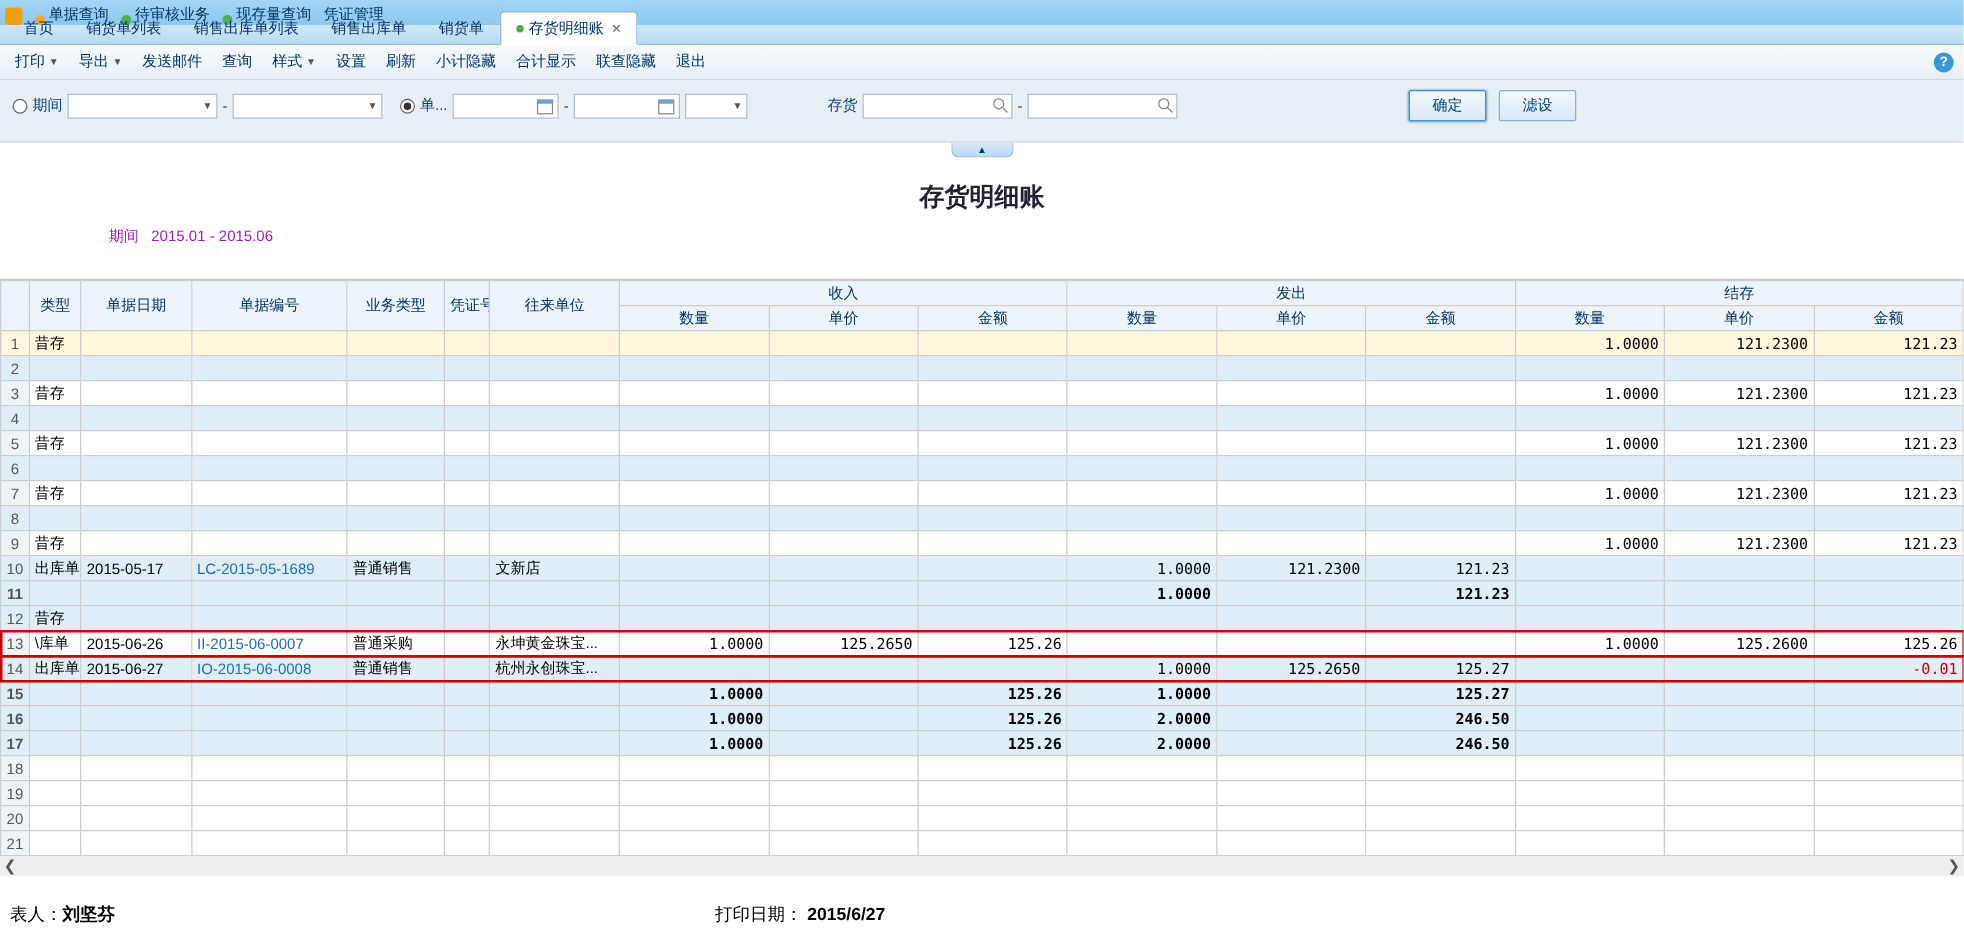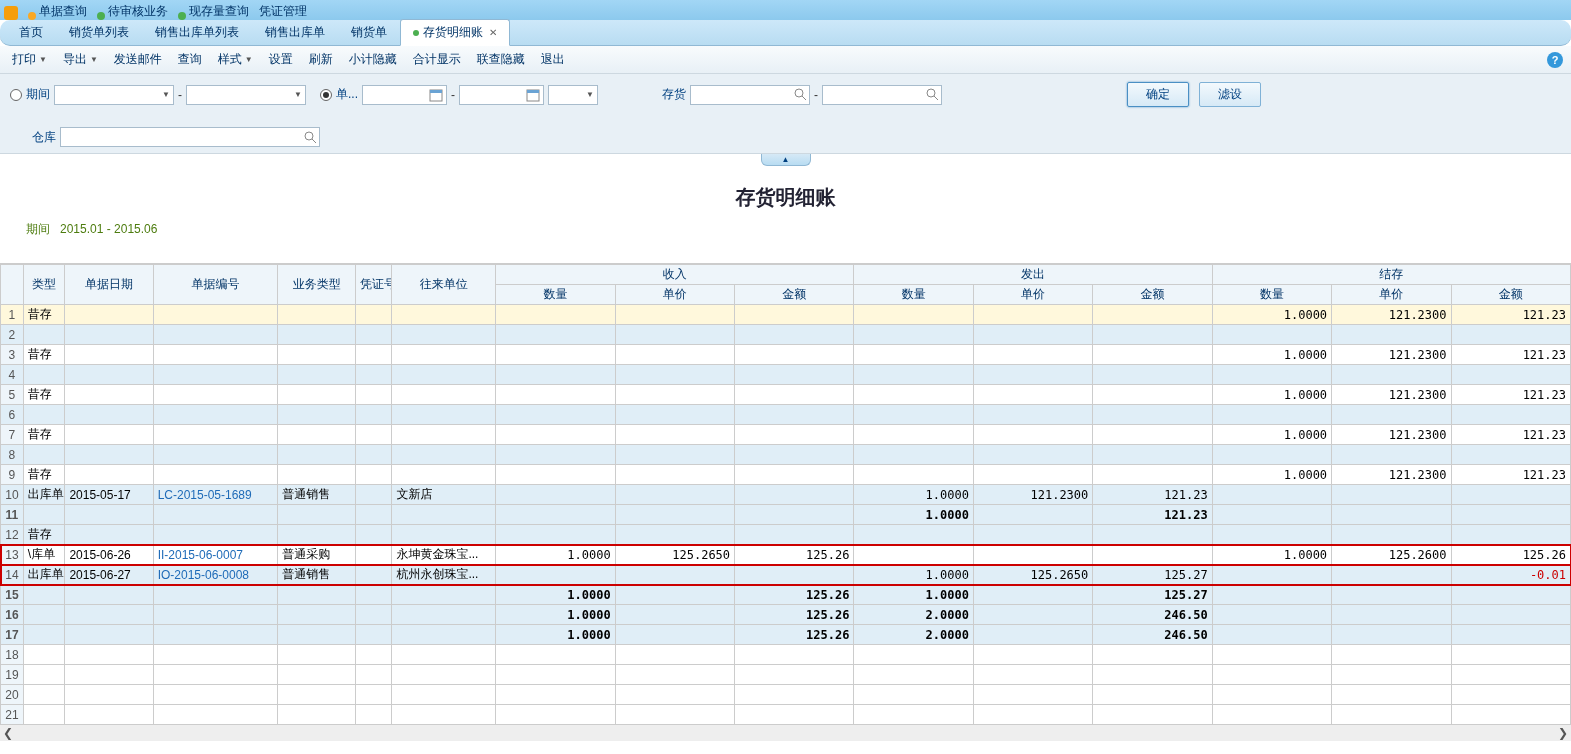--- a/index.html
+++ b/index.html
@@ -7,21 +7,21 @@
 
 
 .menubar { background: linear-gradient(#a2d6f5, #8cc9ed); height: 20px; display: flex; align-items: flex-end; padding: 0 4px; }
 .menubar .status-dot { width: 8px; height: 8px; border-radius: 50%; margin: 0 3px 0 8px; }
 .menubar .dot-orange { background: #f9a825; }
 .menubar .dot-green { background: #4caf50; }
 .menubar-item { color: #003366; margin-right: 2px; cursor: pointer; }
 .menubar .first-icon { width: 14px; height: 14px; background: #f59e0b; border-radius: 3px; margin-right: 2px; }
 
 
-.topnav { background: linear-gradient(#cde8f9, #b8dcf2); height: 26px; display: flex; align-items: flex-end; padding: 0 6px; border-bottom: 1px solid #90b8d4; border-radius: 10px; }
+.topnav { background: linear-gradient(#cde8f9, #b8dcf2); height: 16px; display: flex; align-items: flex-end; padding: 0 6px; border-bottom: 1px solid #90b8d4; }
 .topnav-tab { padding: 4px 12px; color: #003366; cursor: pointer; border: 1px solid transparent; border-bottom: none; }
 .topnav-tab.active { background: #fff; border: 1px solid #90b8d4; border-bottom: 1px solid #fff; border-radius: 3px 3px 0 0; margin-bottom: -1px; }
 .topnav-tab .close { margin-left: 6px; color: #666; font-size: 10px; }
 
 
 .toolbar { background: linear-gradient(#f8fbfd, #e8f0f6); height: 28px; display: flex; align-items: center; padding: 0 4px; border-bottom: 1px solid #cdd8e0; position: relative; }
 .toolbar-item { color: #003366; padding: 0 8px; cursor: pointer; display: flex; align-items: center; justify-content: space-between; }
 .toolbar-item .caret { font-size: 8px; margin-left: 3px; color: #555; }
 .toolbar-help { position: absolute; right: 8px; width: 16px; height: 16px; border-radius: 50%; background: #3498db; color: #fff; display: flex; align-items: center; justify-content: center; font-weight: bold; font-size: 11px; cursor: pointer; }
 
@@ -41,21 +41,21 @@
 .filter-lookup-wide { width: 260px; }
 .sep { color:#333; }
 .btn-row { margin-left: auto; display: flex; gap: 10px; align-items: center; padding-right: 300px; padding-left: 22px;}
 .btn { padding: 3px 18px; background: linear-gradient(#f3f9fd,#d6e9f6); border: 1px solid #7fb1d6; color: #004080; cursor: pointer; border-radius:2px;}
 .btn.primary { border-color:#4a8fc4; box-shadow: 0 0 2px #4a8fc4; }
 
 
 .content { position: relative; }
 .collapse-handle { position: absolute; top: 0; left: 50%; transform: translateX(-50%); width: 50px; height: 12px; background: linear-gradient(#d6e9f6,#b8dcf2); border:1px solid #90b8d4; border-top:none; border-radius: 0 0 6px 6px; display:flex; align-items:center; justify-content:center; cursor:pointer; font-size:8px; color:#004080;}
 .report-title { text-align: center; font-size: 20px; font-weight: bold; color: #223; padding: 30px 0 10px; }
-.period-line { padding: 0 0 8px 26px; color: #4d7c0f; }
+.period-line { padding: 0 0 8px 87px; color: #a21caf; }
 
 
 .table-wrap { overflow-x: auto; border-top:1px solid #ccc;margin-top:17px;}
 table.grid { border-collapse: collapse; width: 100%; table-layout: fixed; }
 table.grid th, table.grid td { border: 1px solid #ccc; height: 20px; padding: 0 4px; font-size: 12px; white-space: nowrap; overflow: hidden; }
 table.grid th { background: #eef5fa; color: #003366; font-weight: normal; text-align: center; }
 .rownum { width: 22px; text-align: center; background: #eef5fa; color:#555;}
 .num { text-align: right; font-family: Consolas, monospace; }
 .link { color: #1e6bb8; cursor: pointer; }
 tr.yellow td { background: #fff8dc; }
@@ -194,31 +194,20 @@
             <line x1="8" y1="8" x2="12" y2="12" stroke="#888"></line>
           </svg>
         </span>
       </span>
   </div>
   <div class="btn-row">
     <span class="btn primary">确定</span>
     <span class="btn">滤设</span>
   </div>
   <div style="flex-basis:100%; height:0;"></div>
-  <div class="filter-group">
-    <span class="filter-label" style="margin-left:22px">仓库</span>
-    <span class="filter-input filter-lookup filter-lookup-wide">
-        <span class="search-icon">
-          <svg width="13" height="13">
-            <circle cx="5" cy="5" r="4" fill="none" stroke="#888"></circle>
-            <line x1="8" y1="8" x2="12" y2="12" stroke="#888"></line>
-          </svg>
-        </span>
-      </span>
-  </div>
 </div>
 
 <div class="content">
   <div class="collapse-handle">▲</div>
   <div class="report-title">存货明细账</div>
   <div class="period-line">
     <span>期间</span>
     &nbsp;&nbsp;<span>2015.01 - 2015.06</span>
   </div>
 

